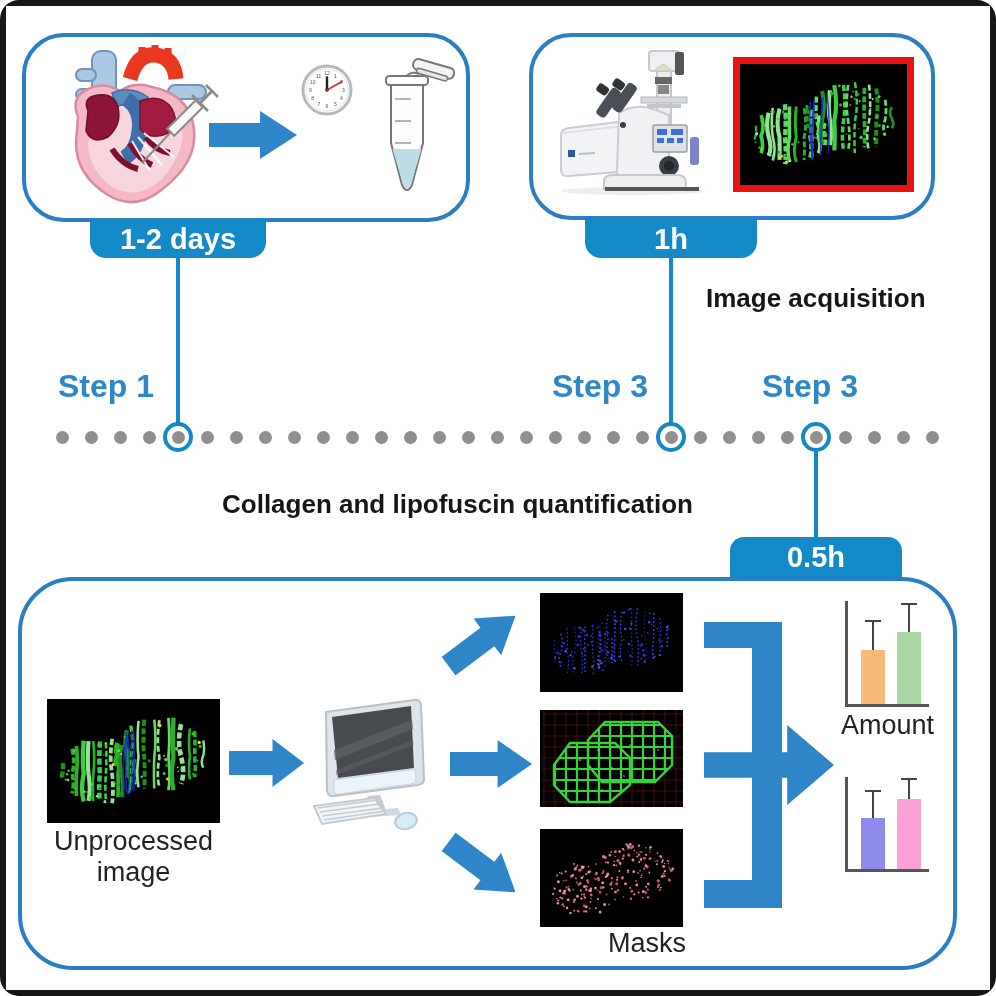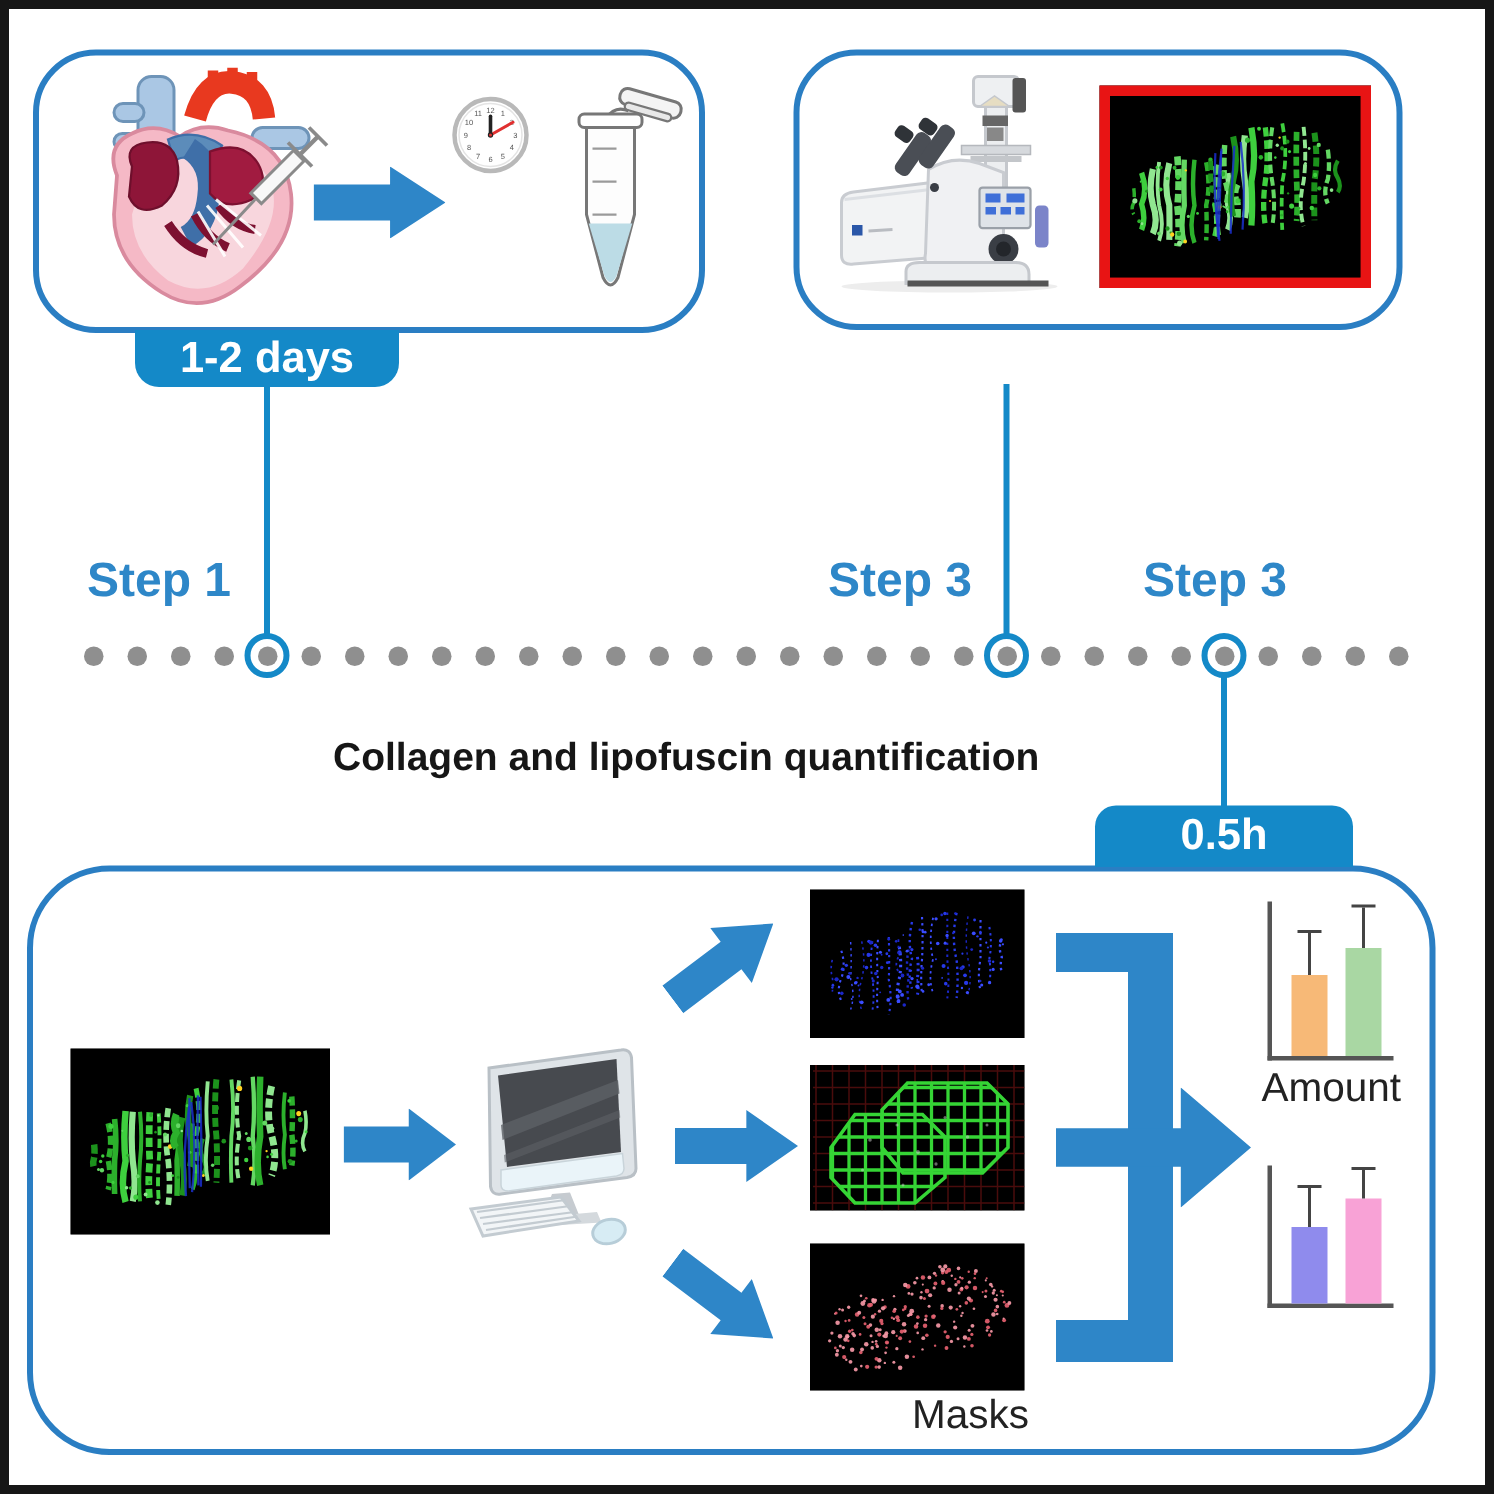--- a/index.html
+++ b/index.html
@@ -1,19 +1,19 @@
 <!DOCTYPE html>
 <html><head>
 <meta charset="utf-8">
 <style>
   * { box-sizing: border-box; margin: 0; padding: 0; }
   html, body { background:#fff; }
   #stage {
     position: relative; width: 996px; height: 996px; background: #fff;
-    font-family: "Liberation Sans", sans-serif; overflow: hidden;
+    font-family: "Liberation Sans", sans-serif; overflow: hidden; border-radius: 19px;
   }
   .frame { position:absolute; inset:0; border:6px solid #161616; pointer-events:none; z-index:60; }
   .panel { position:absolute; border:4px solid #2a7ec3; border-radius:42px; background:#fff; }
   .badge {
     position:absolute; background:#1489c8; color:#fff; font-weight:bold;
     font-size:29px; text-align:center; line-height:38px; height:38px; z-index:5;
   }
   .badge.down { border-radius:0 0 16px 16px; }
   .badge.up   { border-radius:14px 14px 0 0; height:41px; line-height:41px; }
   .vline { position:absolute; width:4px; background:#1489c8; z-index:2; }
@@ -227,26 +227,28 @@
           <path d="M75.71585881058127,38.98957398952916 q-1.9943992421030998,30 2.977330839727074,60" stroke="#1a2ecc" stroke-width="1.6" fill="none" opacity="0.85"></path>
           <path d="M80.16202272381634,35.98546652356163 q-3.974188854917884,30 -2.6058314773254097,60" stroke="#1a2ecc" stroke-width="1.6" fill="none" opacity="0.85"></path>
           <path d="M93.88306379783899,31.283379041124135 q3.859106879681349,30 1.3437487953342497,60" stroke="#1a2ecc" stroke-width="1.6" fill="none" opacity="0.85"></path>
           <path d="M89.39980789553374,34.10645082825795 q-2.574414210394025,30 -2.6717258314602077,60" stroke="#1a2ecc" stroke-width="1.6" fill="none" opacity="0.85"></path>
           <path d="M79.88398267421871,37.78094769688323 q-0.6741657108068466,30 -1.991460622753948,60" stroke="#1a2ecc" stroke-width="1.6" fill="none" opacity="0.85"></path>
         </svg>
     </div>
   </div>
 
   <div class="badge down" style="left:90px;top:220px;width:176px;"><span>1-2 days</span></div>
+  <div class="badge down" style="left:585px;top:220px;width:172px;"><span>1h</span></div>
   <div class="badge up" style="left:730px;top:537px;width:172px;"><span>0.5h</span></div>
 
   <div class="vline" style="left:176px;top:256px;height:168px;"></div>
   <div class="vline" style="left:669px;top:256px;height:168px;"></div>
   <div class="vline" style="left:814px;top:450px;height:88px;"></div>
 
+  <div class="desc" style="left:706px;top:281px;">Image acquisition</div>
   <div class="desc" style="left:222px;top:487px;width:502px;">Collagen and lipofuscin quantification</div>
 
   <div class="steptitle" style="left:58px;top:368px;">Step 1</div>
   <div class="steptitle" style="left:552px;top:368px;">Step 3</div>
   <div class="steptitle" style="left:762px;top:368px;">Step 3</div>
 
   <div id="timeline">
       <div class="dot" style="left: 55.5px; top: 430.5px;"></div>
       <div class="dot" style="left: 84.5px; top: 430.5px;"></div>
       <div class="dot" style="left: 113.5px; top: 430.5px;"></div>
@@ -365,20 +367,24 @@
         <circle cx="123.6" cy="60.6" r="1.7" fill="#63d863"></circle>
         <circle cx="98.6" cy="77.8" r="1.2" fill="#63d863"></circle>
         <circle cx="106.3" cy="61.8" r="1.6" fill="#1c921c"></circle>
         <circle cx="159.4" cy="47.4" r="1.7" fill="#2cb02c"></circle>
         <path d="M88.37455526459962,31.2279489566572 q-0.9022404439747334,30 0.35140361124649644,60" stroke="#1a2ecc" stroke-width="1.6" fill="none" opacity="0.85"></path>
         <path d="M82.56208955775946,33.067722918931395 q-1.1476859916001558,30 0.20130688743665814,60" stroke="#1a2ecc" stroke-width="1.6" fill="none" opacity="0.85"></path>
         <path d="M83.81609170231968,35.7076142844744 q4.027544483542442,30 0.5052889273501933,60" stroke="#1a2ecc" stroke-width="1.6" fill="none" opacity="0.85"></path>
         <path d="M82.34102708753198,38.3983044535853 q-4.918716205283999,30 -2.2385523724369705,60" stroke="#1a2ecc" stroke-width="1.6" fill="none" opacity="0.85"></path>
         <path d="M90.14338594395667,32.190134555567056 q1.0817849822342396,30 0.3049399056471884,60" stroke="#1a2ecc" stroke-width="1.6" fill="none" opacity="0.85"></path>
       </svg>
+  </div>
+  <div class="plain" style="left:36px;top:826px;width:195px;">
+    <div>Unprocessed</div>
+    <div>image</div>
   </div>
 
   <div class="arrow" style="left:229px;top:739px;width:75px;height:48px;"></div>
 
   <svg viewBox="0 0 130 135" style="left:308px;top:698px;" width="130" height="135">
     <path d="M18,14 L106,2 q6,-1 7,5 l3,74 q0,5 -6,6 L26,98 q-6,1 -7,-5 Z" fill="#dfe4e8" stroke="#b9c0c6" stroke-width="2"></path>
     <path d="M24,19 L103,8 l3,62 L30,80 Z" fill="#474a4f"></path>
     <path d="M26,52 L104,22 l1,9 L27,62 Z" fill="#5d6065" opacity="0.8"></path>
     <path d="M28,72 L105,42 l0.5,5 L28.5,77 Z" fill="#5d6065" opacity="0.6"></path>
     <path d="M26,82 L107,71 l1,10 q0,4 -5,5 L31,96 q-5,0 -5,-4 Z" fill="#eaf4f9" stroke="#c9d4da" stroke-width="1"></path>

